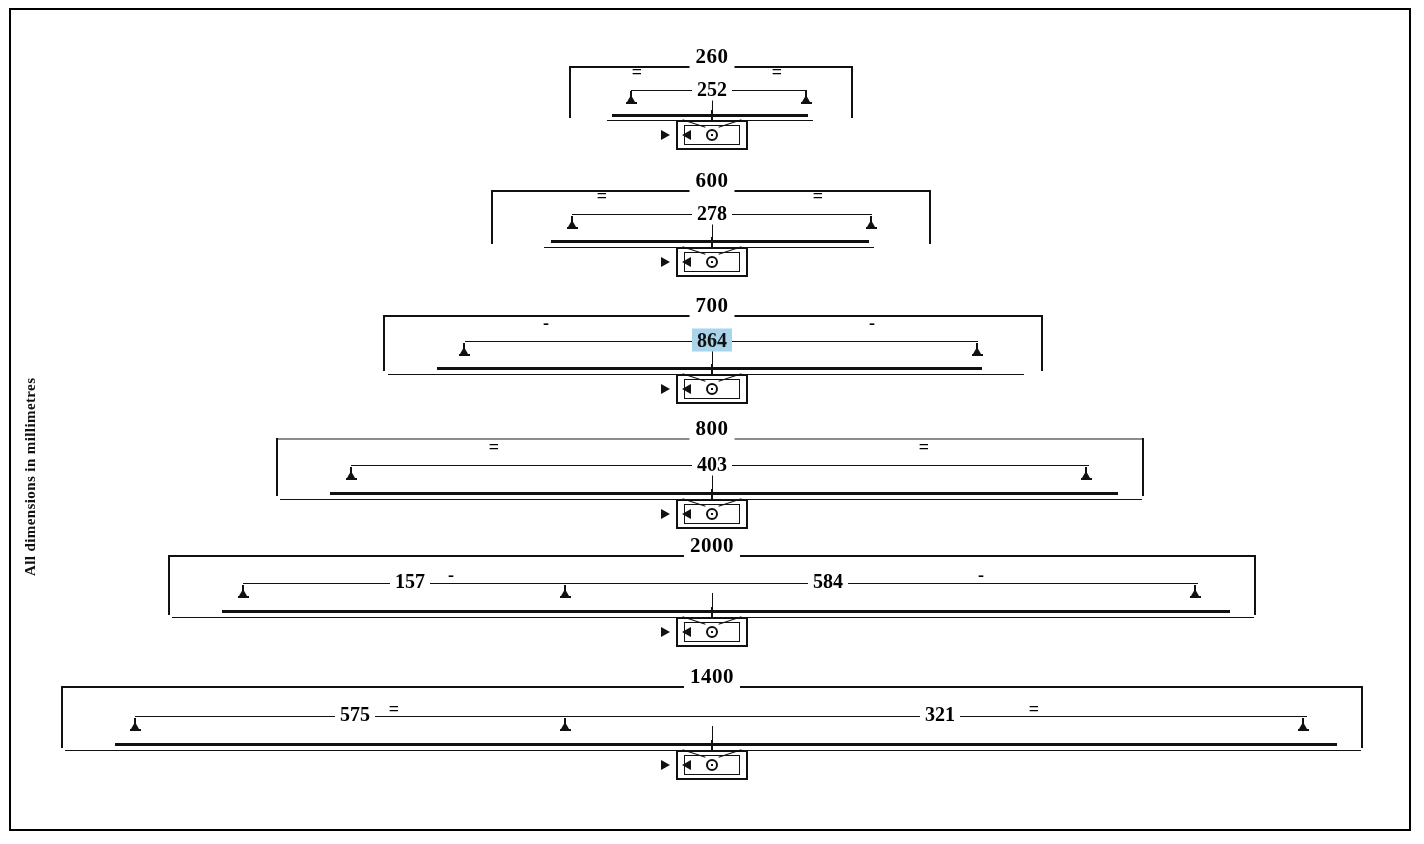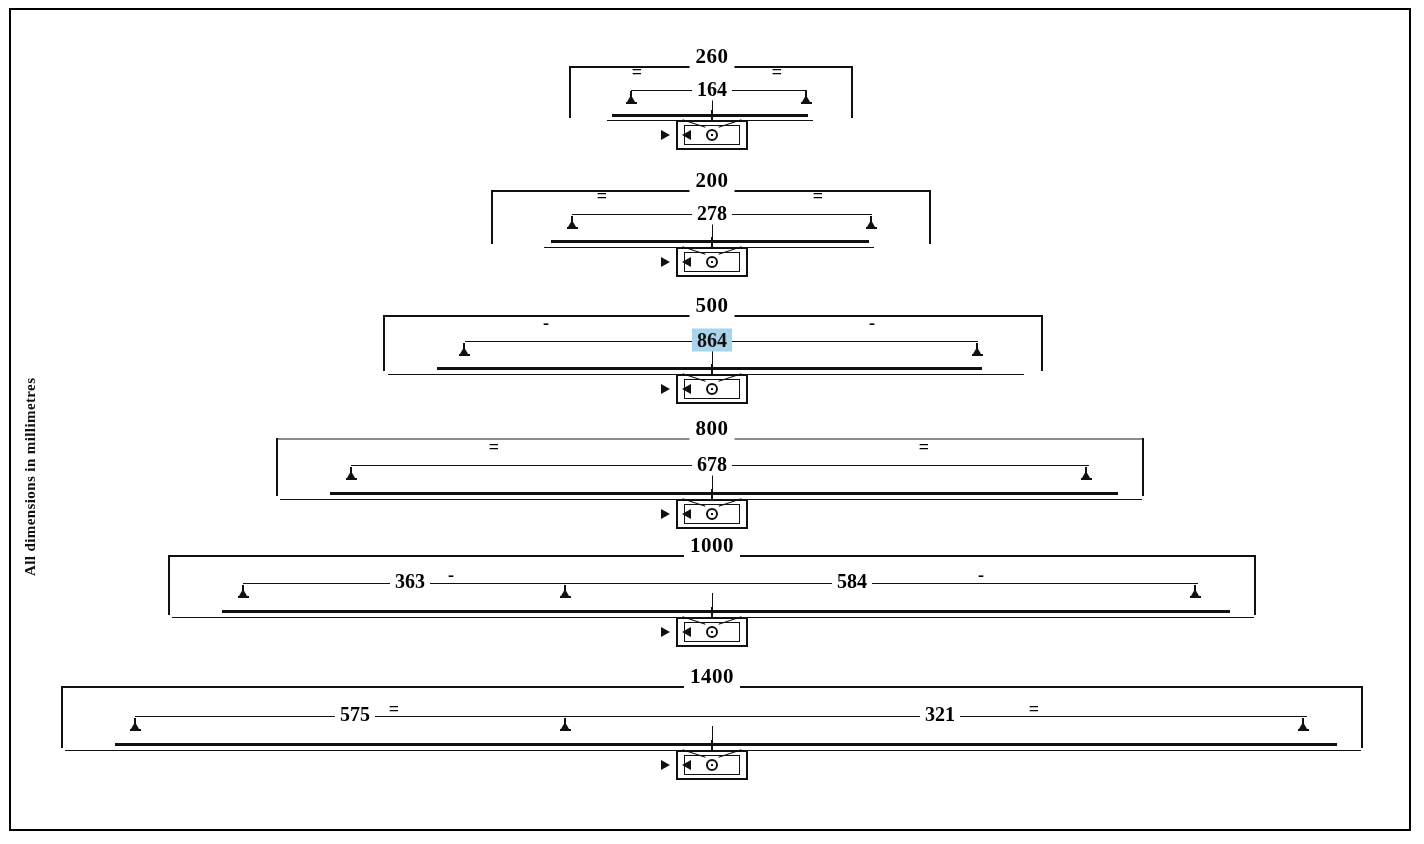--- a/index.html
+++ b/index.html
@@ -249,21 +249,21 @@
   <div class="row" style="top:44px;">
     <div class="overall-label" style="left:712px;">260</div>
     <div class="outer-dim-line" style="left:569px; width:282px;"></div>
     <div class="outer-tick" style="left:569px; height:52px;"></div>
     <div class="outer-tick" style="left:851px; height:52px;"></div>
 
     <div class="rail" style="left:612px; top:70px; width:196px;"></div>
     <div class="rail-thin" style="left:607px; top:76px; width:206px;"></div>
 
     <div class="inner-dim" style="left:631px; top:46px; width:176px;"></div>
-    <div class="inner-label" style="left:712px; top:45px;">164</div>
+    <div class="inner-label" style="left:712px; top:45px;">252</div>
     <div class="eq-mark" style="left:637px; top:28px;">=</div>
     <div class="eq-mark" style="left:777px; top:28px;">=</div>
 
     <div class="clamp" style="left:626px; top:47px;">
       <div class="post"></div>
         <div class="tri"></div>
         <div class="foot"></div>
     </div>
     <div class="clamp" style="left:801px; top:47px;">
       <div class="post"></div>
@@ -278,21 +278,21 @@
       <div class="inner-box"></div>
       <div class="dia-l"></div>
         <div class="dia-r"></div>
       <div class="arrow-l"></div>
         <div class="arrow-r"></div>
       <div class="hub"></div>
     </div>
   </div>
 
   <div class="row" style="top:168px;">
-    <div class="overall-label" style="left:712px;">200</div>
+    <div class="overall-label" style="left:712px;">600</div>
     <div class="outer-dim-line" style="left:491px; width:438px;"></div>
     <div class="outer-tick" style="left:491px; height:54px;"></div>
     <div class="outer-tick" style="left:929px; height:54px;"></div>
 
     <div class="rail" style="left:551px; top:72px; width:318px;"></div>
     <div class="rail-thin" style="left:544px; top:79px; width:330px;"></div>
 
     <div class="inner-dim" style="left:572px; top:46px; width:300px;"></div>
     <div class="inner-label" style="left:712px; top:45px;">278</div>
     <div class="eq-mark" style="left:602px; top:28px;">=</div>
@@ -316,21 +316,21 @@
       <div class="inner-box"></div>
       <div class="dia-l"></div>
         <div class="dia-r"></div>
       <div class="arrow-l"></div>
         <div class="arrow-r"></div>
       <div class="hub"></div>
     </div>
   </div>
 
   <div class="row" style="top:293px;">
-    <div class="overall-label" style="left:712px;">500</div>
+    <div class="overall-label" style="left:712px;">700</div>
     <div class="outer-dim-line" style="left:383px; width:658px;"></div>
     <div class="outer-tick" style="left:383px; height:56px;"></div>
     <div class="outer-tick" style="left:1041px; height:56px;"></div>
 
     <div class="rail" style="left:437px; top:74px; width:545px;"></div>
     <div class="rail-thin" style="left:388px; top:81px; width:636px;"></div>
 
     <div class="inner-dim" style="left:465px; top:48px; width:513px;"></div>
     <div class="inner-label highlight" style="left:712px; top:47px;">864</div>
     <div class="eq-mark" style="left:546px; top:30px;">-</div>
@@ -363,21 +363,21 @@
   <div class="row" style="top:416px;">
     <div class="overall-label" style="left:712px;">800</div>
     <div class="outer-dim-line light" style="left:276px; width:866px;"></div>
     <div class="outer-tick" style="left:276px; height:58px;"></div>
     <div class="outer-tick" style="left:1142px; height:58px;"></div>
 
     <div class="rail" style="left:330px; top:76px; width:788px;"></div>
     <div class="rail-thin" style="left:280px; top:83px; width:862px;"></div>
 
     <div class="inner-dim" style="left:351px; top:49px; width:738px;"></div>
-    <div class="inner-label" style="left:712px; top:48px;">678</div>
+    <div class="inner-label" style="left:712px; top:48px;">403</div>
     <div class="eq-mark" style="left:494px; top:31px;">=</div>
     <div class="eq-mark" style="left:924px; top:31px;">=</div>
 
     <div class="clamp" style="left:346px; top:51px;">
       <div class="post"></div>
         <div class="tri"></div>
         <div class="foot"></div>
     </div>
     <div class="clamp" style="left:1081px; top:51px;">
       <div class="post"></div>
@@ -392,31 +392,31 @@
       <div class="inner-box"></div>
       <div class="dia-l"></div>
         <div class="dia-r"></div>
       <div class="arrow-l"></div>
         <div class="arrow-r"></div>
       <div class="hub"></div>
     </div>
   </div>
 
   <div class="row" style="top:533px;">
-    <div class="overall-label" style="left:712px;">1000</div>
+    <div class="overall-label" style="left:712px;">2000</div>
     <div class="outer-dim-line" style="left:168px; width:1086px;"></div>
     <div class="outer-tick" style="left:168px; height:60px;"></div>
     <div class="outer-tick" style="left:1254px; height:60px;"></div>
 
     <div class="rail" style="left:222px; top:77px; width:1008px;"></div>
     <div class="rail-thin" style="left:172px; top:84px; width:1082px;"></div>
 
     <div class="inner-dim" style="left:243px; top:50px; width:955px;"></div>
-    <div class="inner-label" style="left:410px; top:48px;">363</div>
-    <div class="inner-label" style="left:852px; top:48px;">584</div>
+    <div class="inner-label" style="left:410px; top:48px;">157</div>
+    <div class="inner-label" style="left:828px; top:48px;">584</div>
     <div class="eq-mark" style="left:451px; top:42px;">-</div>
     <div class="eq-mark" style="left:981px; top:42px;">-</div>
 
     <div class="clamp" style="left:238px; top:52px;">
       <div class="post"></div>
         <div class="tri"></div>
         <div class="foot"></div>
     </div>
     <div class="clamp" style="left:560px; top:52px;">
       <div class="post"></div>

